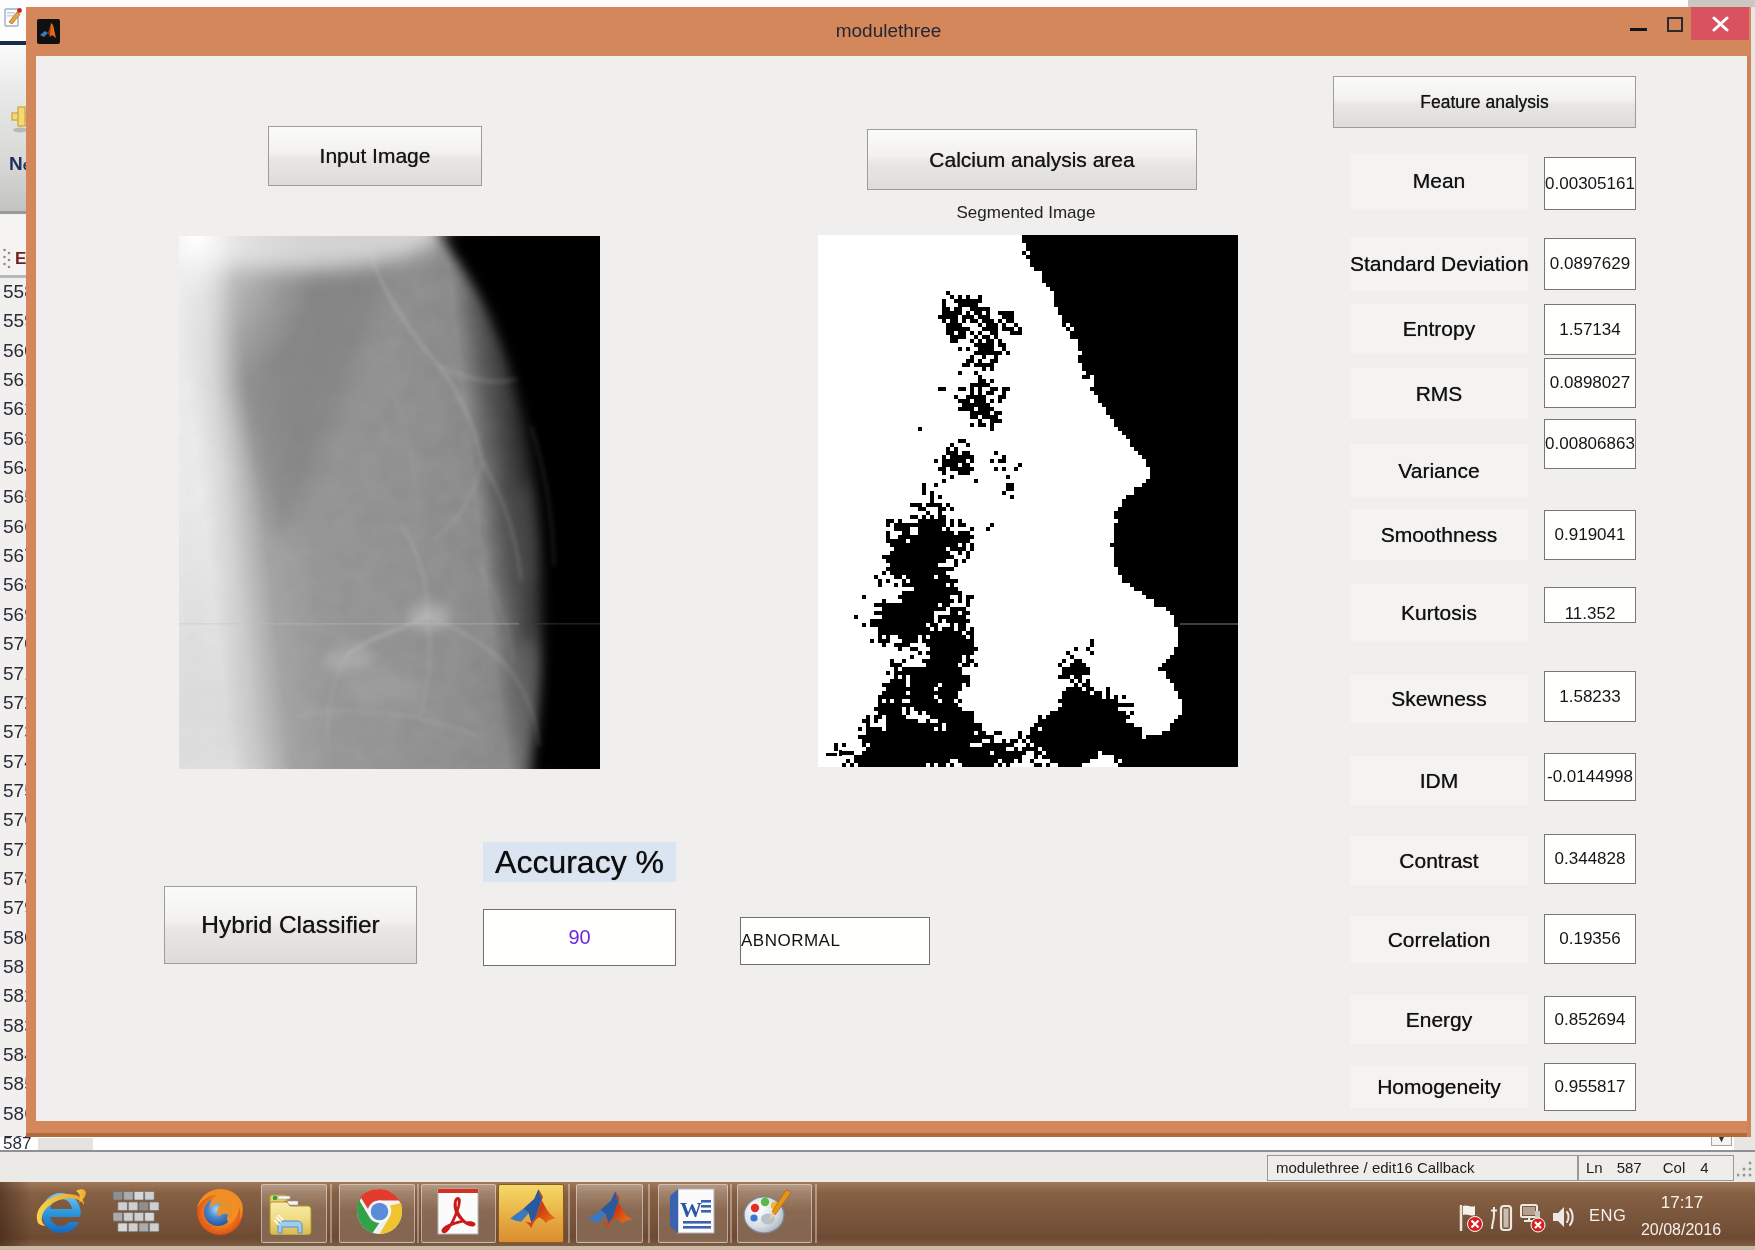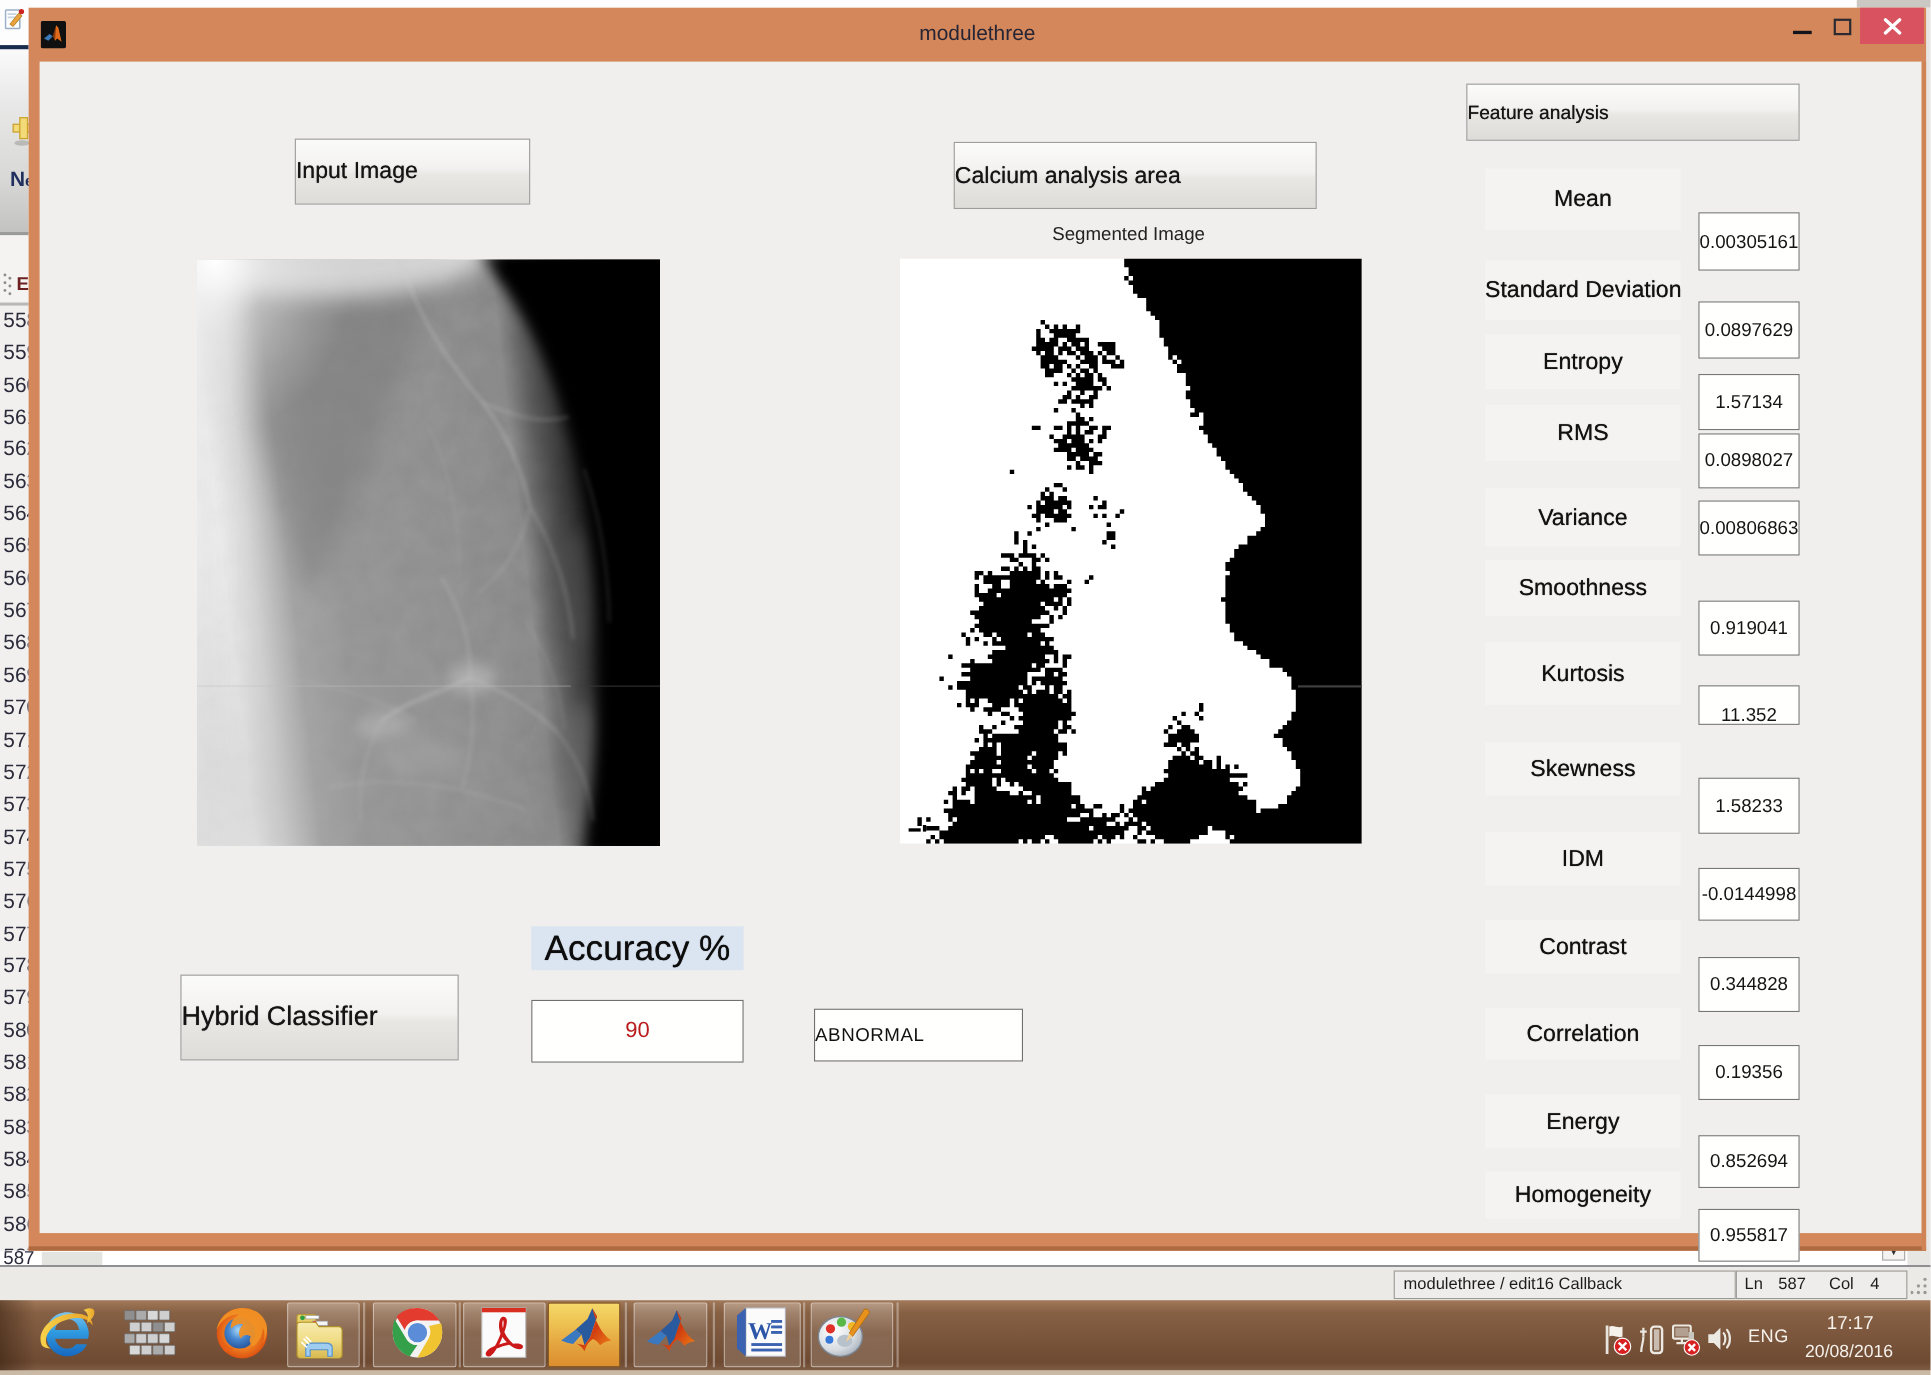--- a/index.html
+++ b/index.html
@@ -69,41 +69,41 @@
   #btn-min { left:1630px; top:28px; width:17px; height:3px; background:#14141c; }
   #btn-max { left:1667px; top:17px; width:16px; height:15px; border:2px solid #2a2a30; }
   #btn-close { left:1691px; top:7px; width:58px; height:33px; background:#d85260; }
   #btn-close svg { position:absolute; left:21px; top:9px; }
   #content { left:36px; top:56px; width:1711px; height:1065px; background:#f0efed; }
   #rightline { left:1747px; top:56px; width:4px; height:1081px; background:#cf8455; }
 
   
   .pbtn { position:absolute; border:1px solid #9c9c9a;
      background:linear-gradient(180deg,#fbfbfa 0%,#f2f1ef 45%,#e8e7e4 55%,#dddcd9 100%);
-     color:#141414; text-shadow:0 0 0.7px #333; }
+     color:#141414; text-align:center; text-shadow:0 0 0.7px #333; }
 
   #b-input   { left:268px; top:126px; width:214px; height:60px; font-size:21px; line-height:58px; }
   #b-calcium { left:867px; top:129px; width:330px; height:61px; font-size:21px; line-height:59px; }
   #b-feature { left:1333px; top:76px; width:303px; height:52px; font-size:17.5px; line-height:50px; }
   #b-hybrid  { left:164px; top:886px; width:253px; height:78px; font-size:24.5px; line-height:76px; }
 
   #seg-label { left:926px; top:203px; width:200px; text-align:center; font-size:17px; color:#222; }
 
   #accuracy { left:483px; top:842px; width:193px; height:40px; background:#dbe5f1;
       font-size:32px; text-align:center; line-height:40px; color:#0d0d0d; text-shadow:0 0 0.8px #222; }
   #v90 { left:483px; top:909px; width:193px; height:57px; background:#fffffe; border:1px solid #707070;
-      font-size:20px; text-align:center; line-height:55px; color:#b91c1c; }
+      font-size:20px; text-align:center; line-height:55px; color:#6d28d9; }
   #abnormal { left:740px; top:917px; width:190px; height:48px; background:#fffffe; border:1px solid #707070;
       font-size:17px; text-align:left; line-height:46px; color:#111; letter-spacing:0.5px; }
 
   
   .flabel { position:absolute; left:1350px; width:178px; background:#f4f3f1;
       text-align:center; color:#111; font-size:21px; white-space:nowrap; text-shadow:0 0 0.7px #333; }
   .fval { position:absolute; left:1544px; width:92px; background:#fffffe; border:1px solid #777;
-      text-align:center; color:#151515; font-size:17px;margin-top:36px; }
+      text-align:center; color:#151515; font-size:17px; }
 
   
   #mammo { left:179px; top:236px; width:421px; height:533px; }
   #segimg { left:818px; top:235px; width:420px; height:532px; }
 </style>
 </head>
 <body>
 
 <div class="abs" id="lefttop"></div>
 <svg class="abs" id="notepad-ico" viewBox="0 0 19 28">

